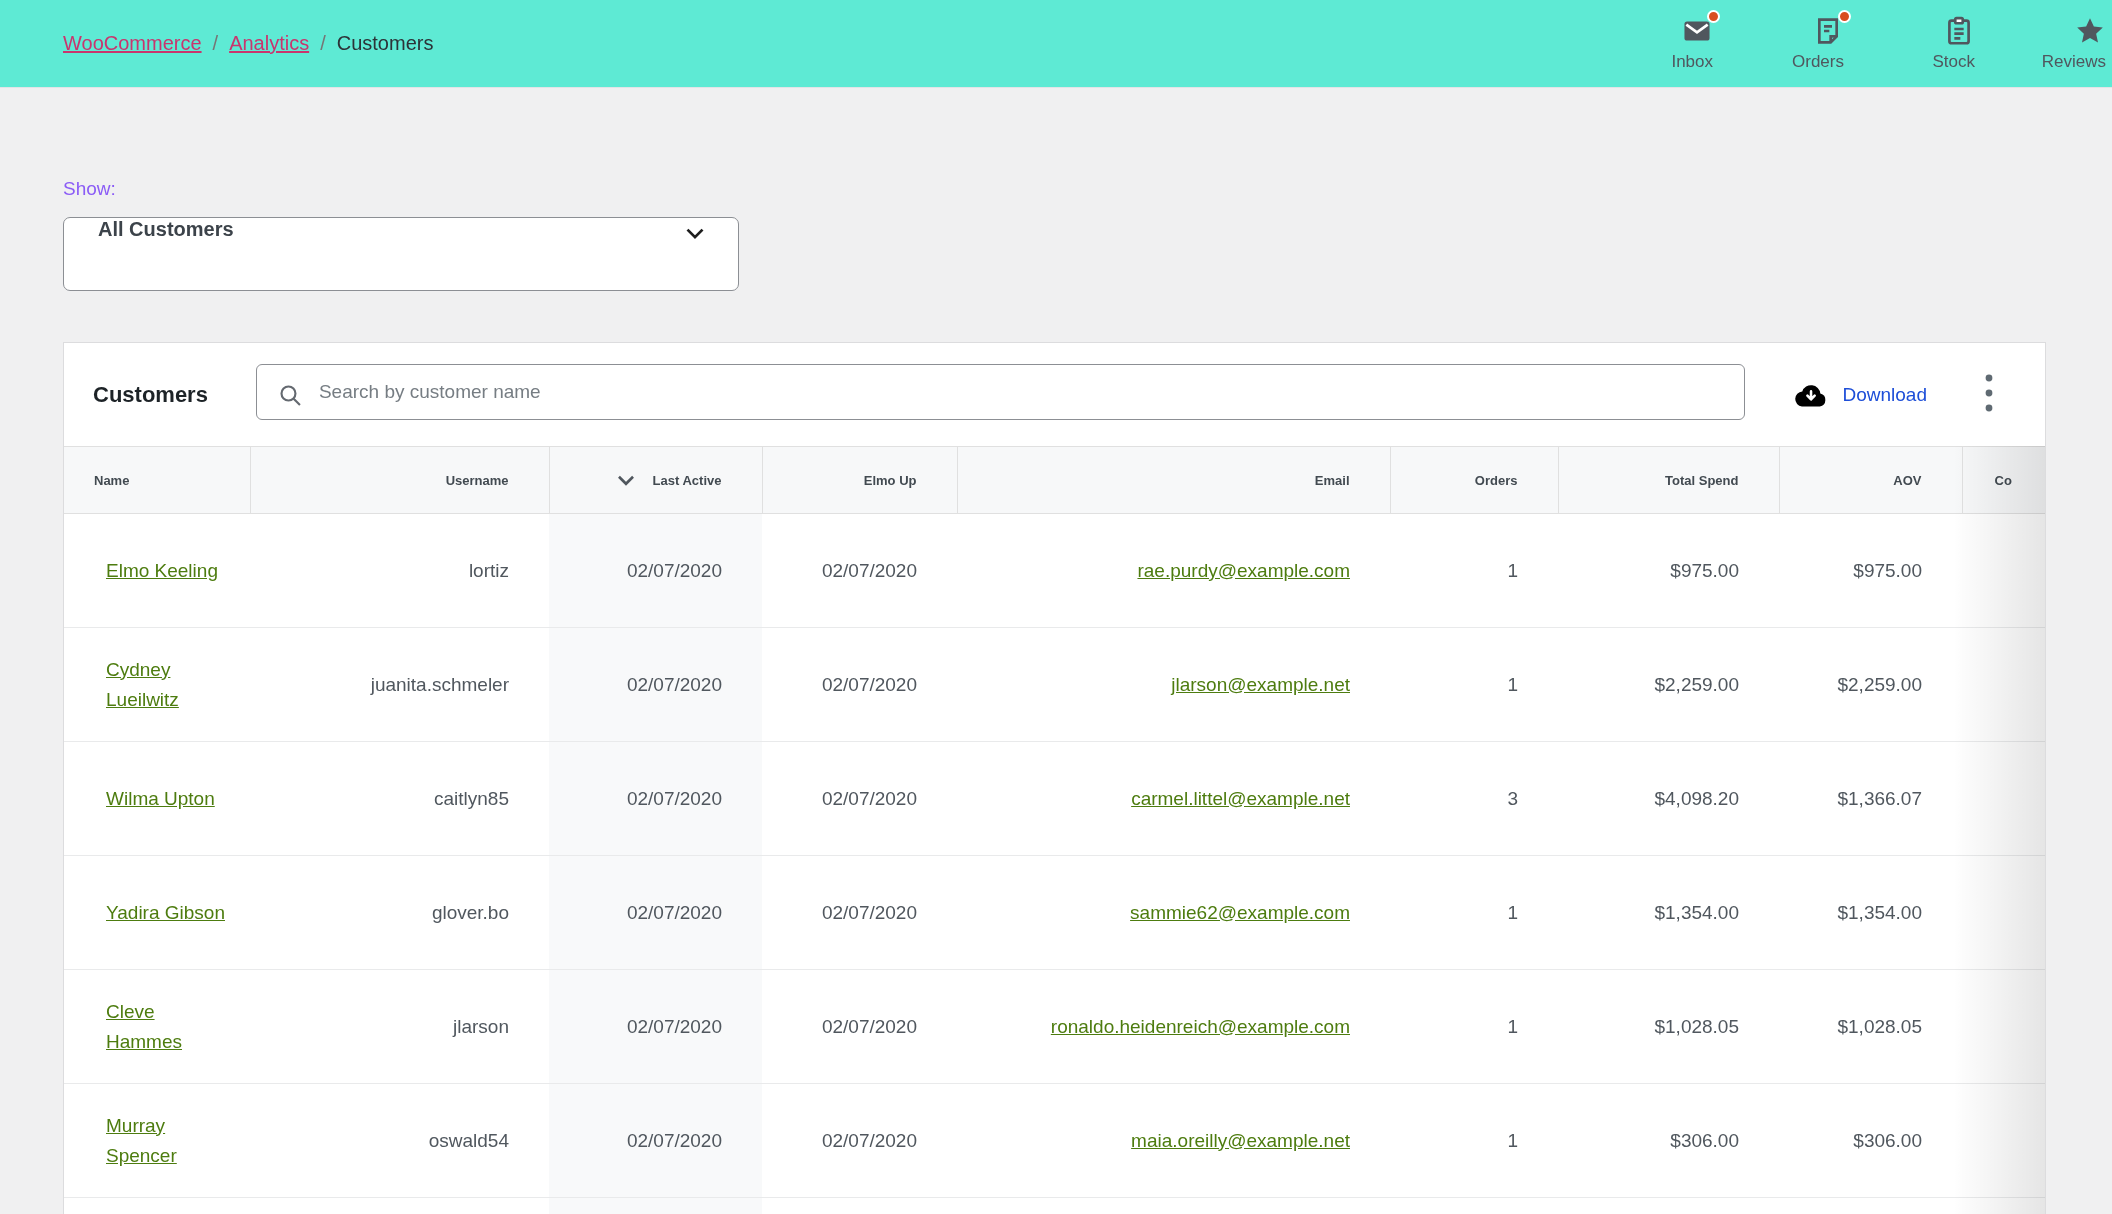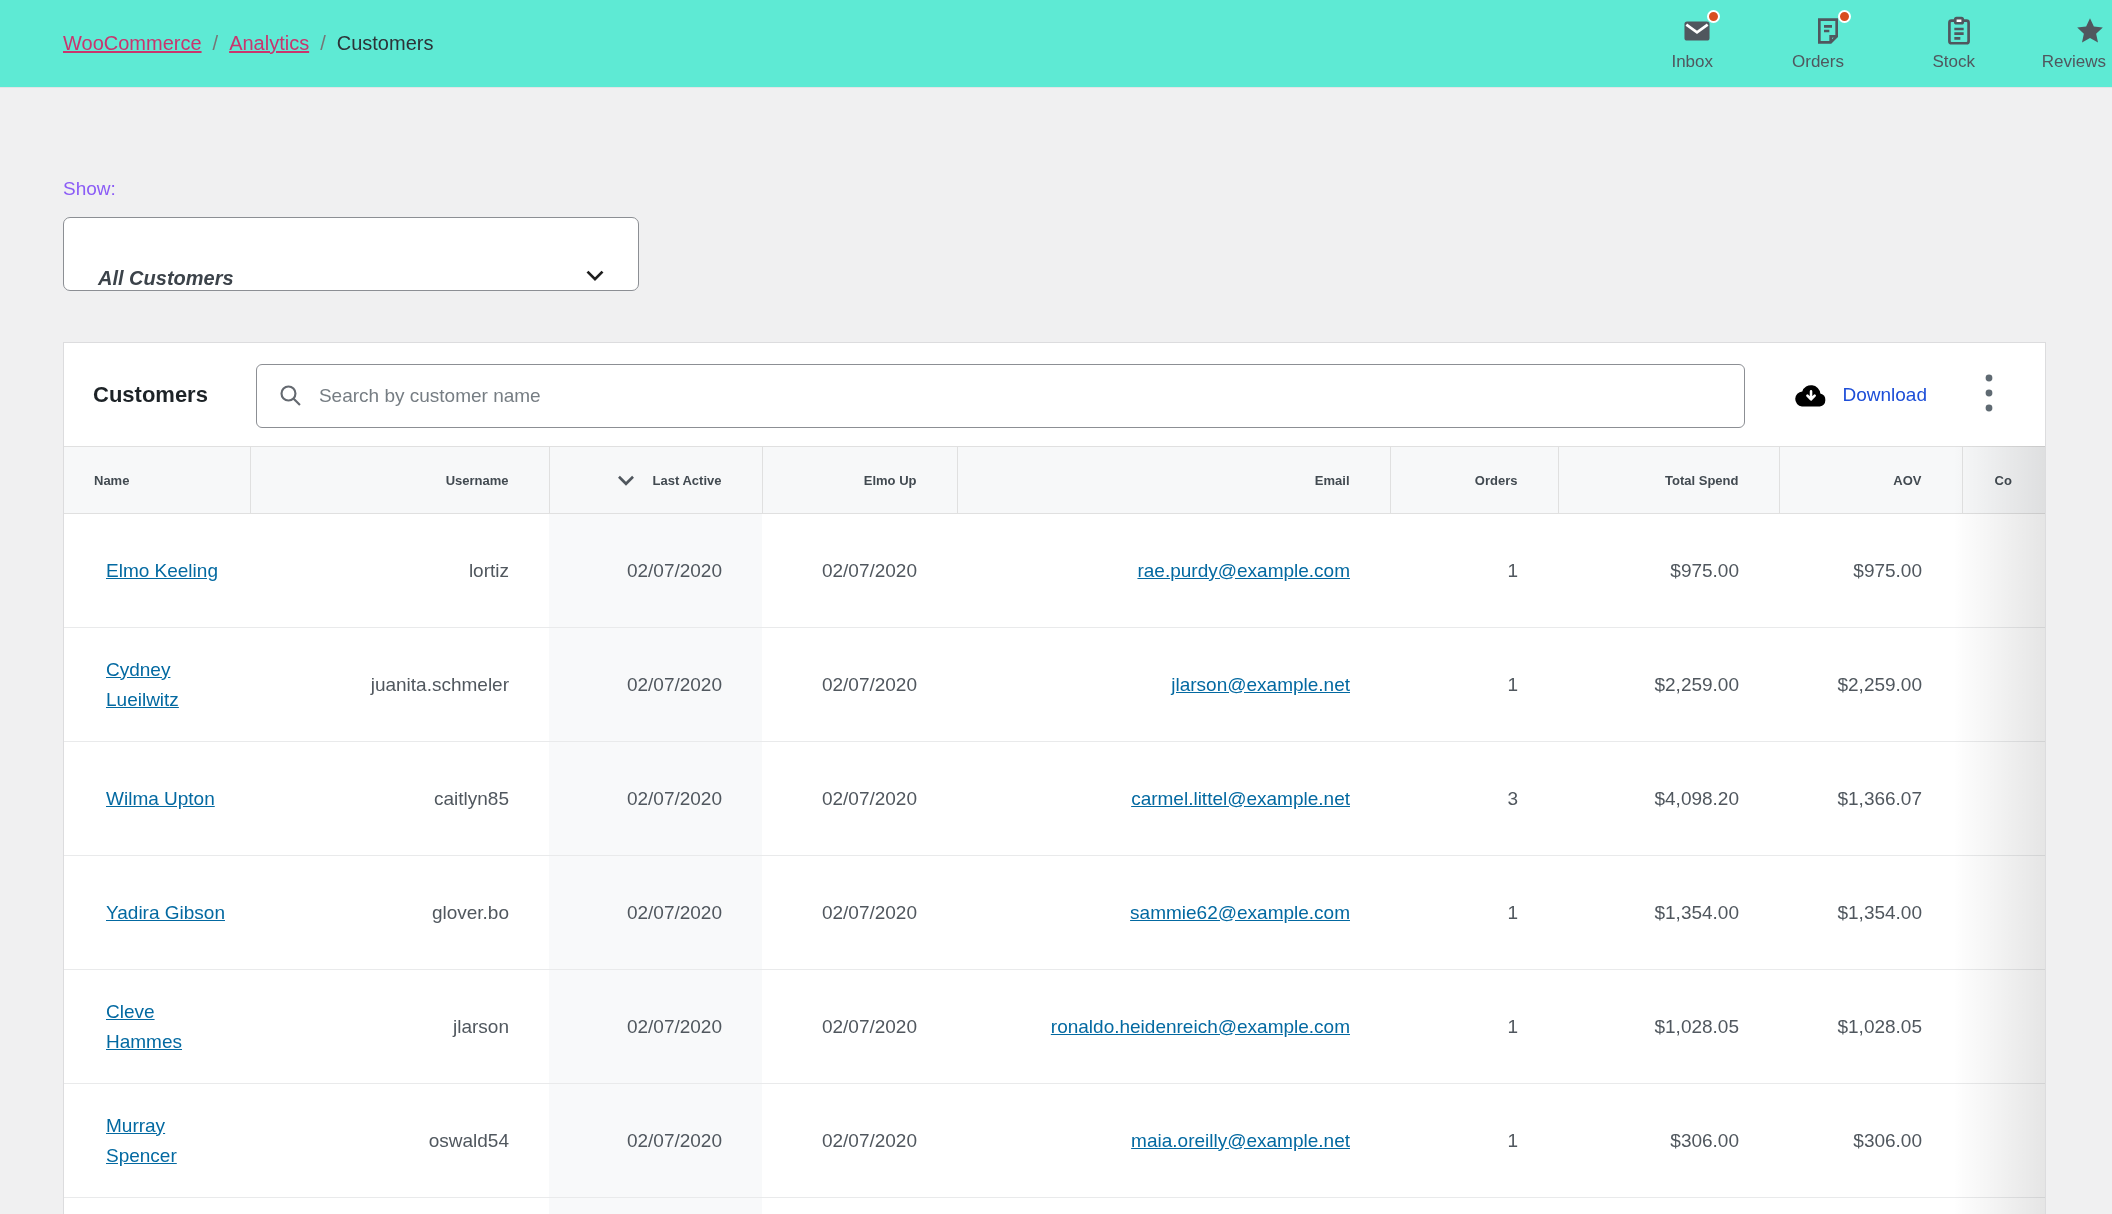--- a/index.html
+++ b/index.html
@@ -31,40 +31,40 @@
   .activity-tab svg { width:32px; height:32px; display:block; }
   .activity-tab .label { font-size:17px; color:#50575e; }
   .unread-dot {
     position:absolute; top:-5px; right:-7px; width:13px; height:13px; border-radius:50%;
     background:#d94e1f; border:2px solid #fff;
   }
 
   
   .show-label { position:absolute; left:63px; top:178px; font-size:19px; color:#8b5cf6; }
   .dropdown {
-    position:absolute; left:63px; top:217px; width:576px; height:74px;
+    position:absolute; left:63px; top:217px; width:676px; height:74px;
     background:#fff; border:1px solid #8c8f94; border-radius:7px;
-    display:flex; align-items:flex-end; padding:0 28px 0 34px; cursor:pointer;font-style:italic;
+    display:flex; align-items:flex-start; padding:0 28px 0 34px; cursor:pointer;
   }
   .dropdown .value { font-size:20px; font-weight:700; color:#3c434a; }
   .dropdown .chev { margin-left:auto; width:30px; height:30px; }
 
   
   .card {
     position:absolute; left:63px; top:342px; width:1983px; bottom:-2px;
     background:#fff; border:1px solid #dcdcde; overflow:hidden;
   }
   .card-header {
     height:103px; display:flex; align-items:center;
     padding-left:29px; padding-right:36px;
   }
   .card-title { font-size:22px; font-weight:700; color:#1d2327; flex:0 0 auto; }
   .search-box { position:relative; flex:1 1 auto; margin-left:48px; height:62px; }
   .search-box input {
-    width:100%; height:64px; border:1px solid #8c8f94; border-radius:6px;
+    width:100%; height:56px; border:1px solid #8c8f94; border-radius:6px;
     padding:0 20px 0 62px; font-size:19px; font-family:"Liberation Sans", sans-serif;
     color:#2c3338; outline:none; background:#fff;
   }
   .search-box input::placeholder { color:#767d83; }
   .search-icon { position:absolute; left:21px; top:18px; width:27px; height:27px; }
   .download-btn {
     margin-left:48px; display:flex; align-items:center; gap:15px;
     background:none; border:none; cursor:pointer; font-family:"Liberation Sans", sans-serif;
   }
   .download-btn svg { width:35px; height:30px; }
@@ -92,21 +92,21 @@
   th .sort-chev { width:26px; height:26px; flex:0 0 auto; }
 
   tbody td {
     height:114px; font-size:19px; color:#50575e; vertical-align:middle;
     border-bottom:1px solid #e9eaeb; text-align:right; padding-right:40px;
     background:#fff;
   }
   tbody td.cell-name { text-align:left; padding-left:42px; padding-right:18px; line-height:30px; }
   tbody td.cell-sorted { background:#f8f9fa; }
   tbody td.cell-country { padding-right:0; }
-  tbody a { color:#0369a1; text-decoration:underline; }
+  tbody a { color:#4d7c0f; text-decoration:underline; }
   tr.partial-row td { height:114px; border-bottom:none; }
 
   .scroll-shadow {
     position:absolute; top:103px; right:0; bottom:0; width:92px; pointer-events:none;
     background:linear-gradient(to right, rgba(0,0,0,0), rgba(0,0,0,0.10));
   }
 </style>
 </head>
 <body>
 

